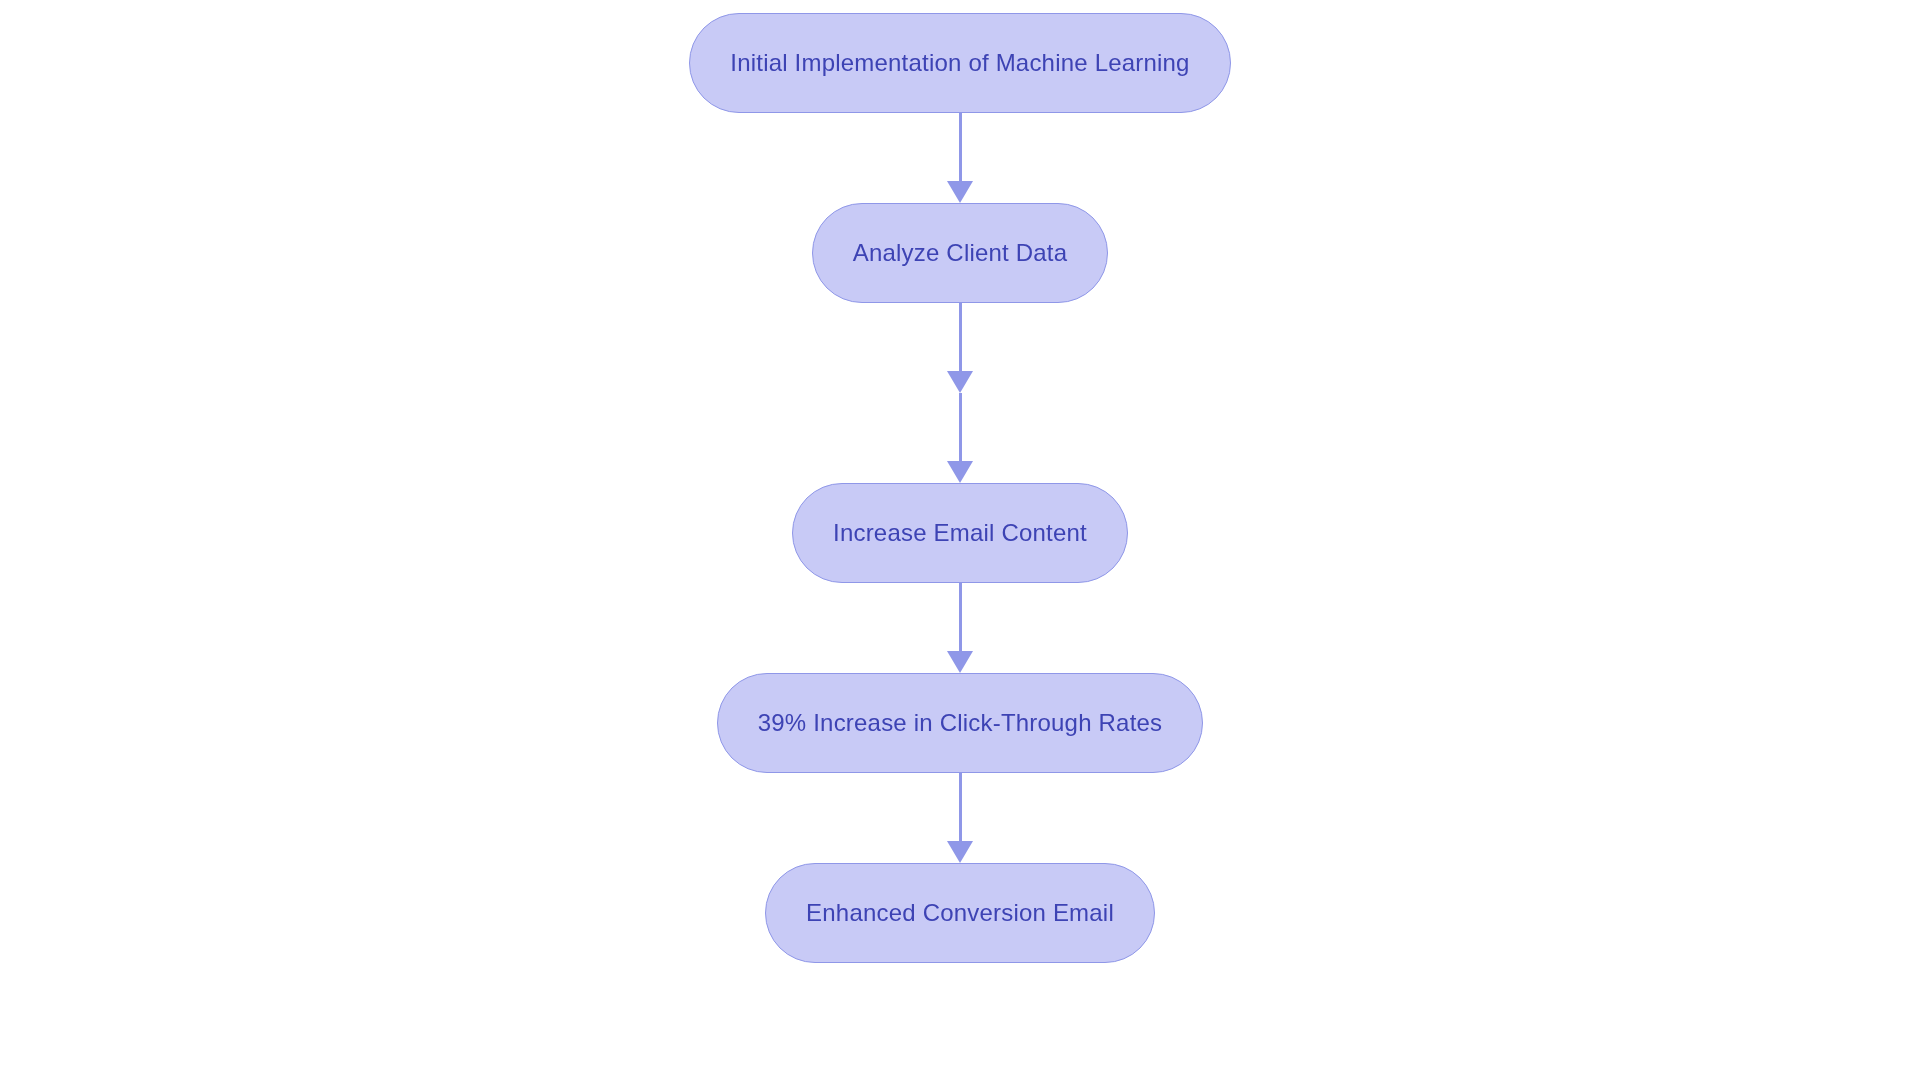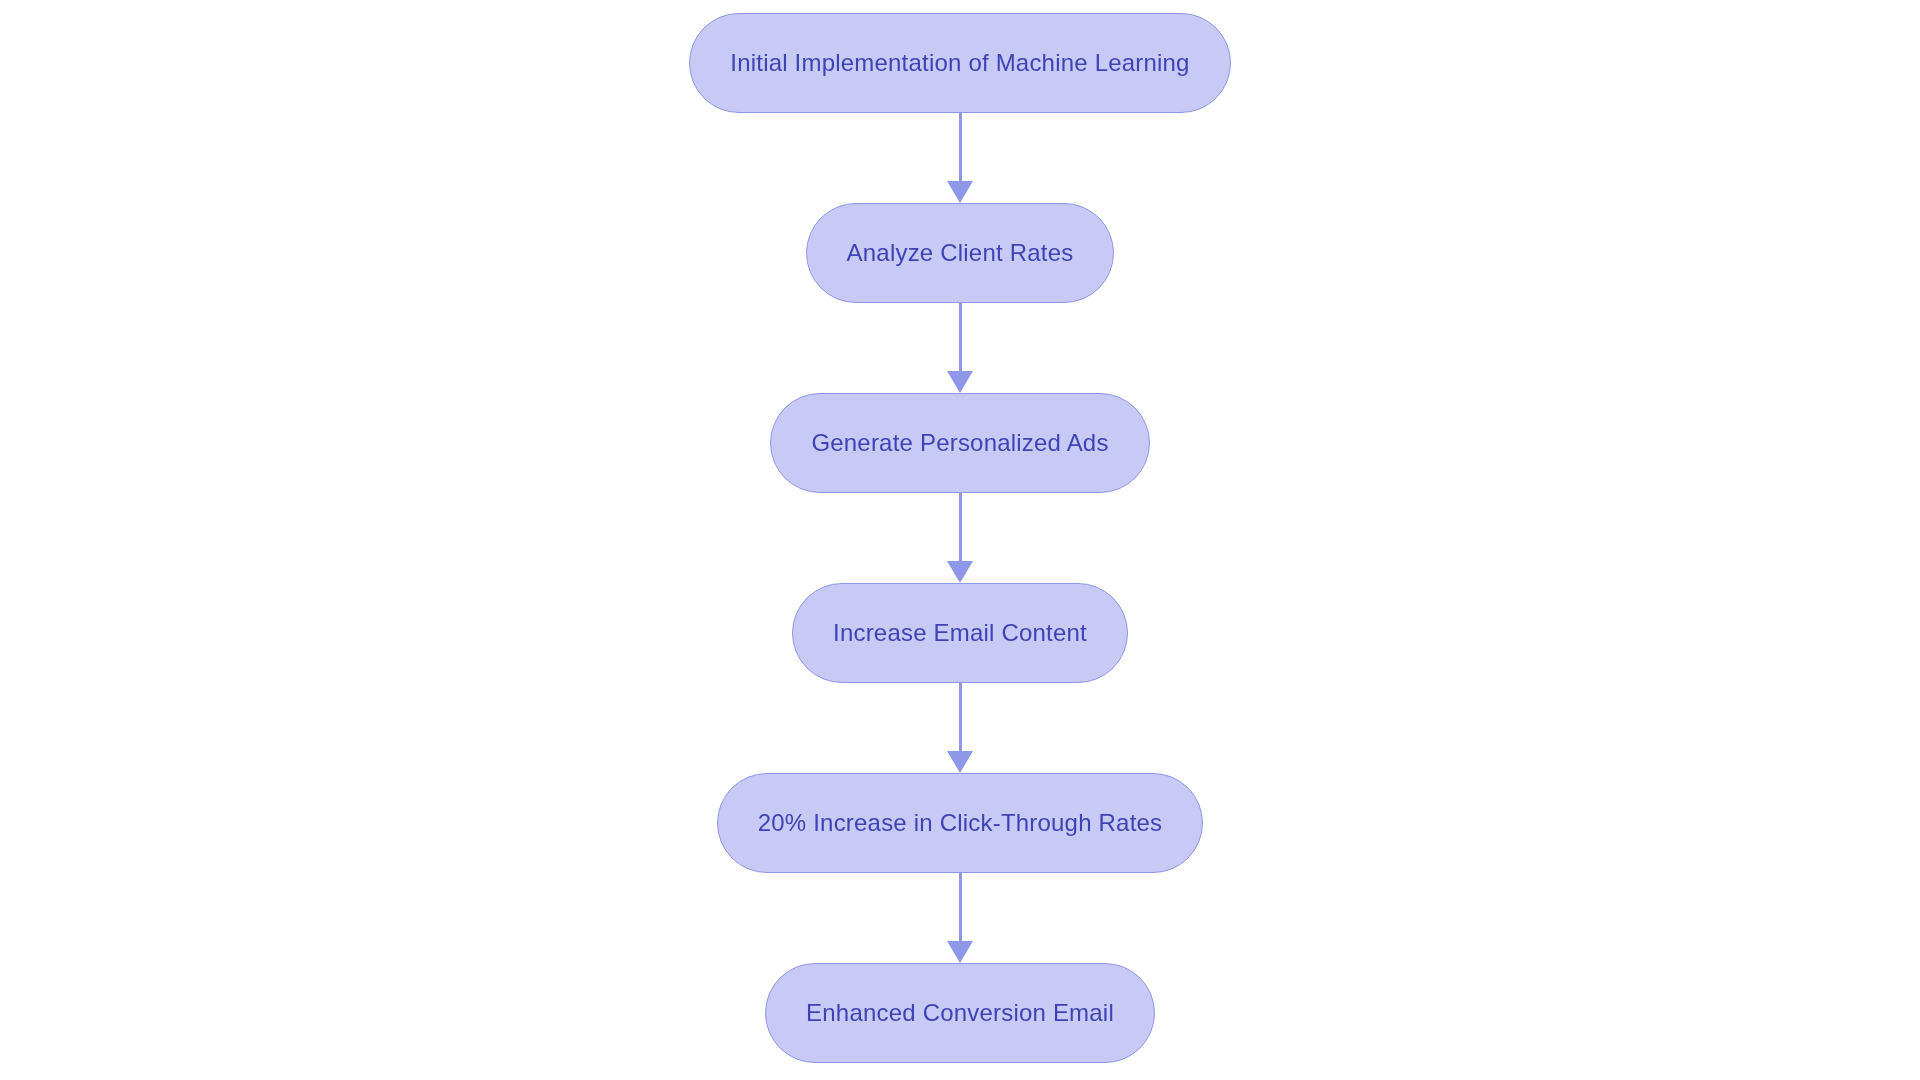--- a/index.html
+++ b/index.html
@@ -77,48 +77,45 @@
   <div class="node">
     <span class="node-label">Initial Implementation of Machine Learning</span>
   </div>
 
   <div class="arrow">
     <div class="arrow-line"></div>
     <div class="arrow-head"></div>
   </div>
 
   <div class="node">
-    <span class="node-label">Analyze Client Rates</span>
+    <span class="node-label">Analyze Client Data</span>
   </div>
 
   <div class="arrow">
     <div class="arrow-line"></div>
     <div class="arrow-head"></div>
   </div>
 
-  <div class="node">
-    <span class="node-label">Generate Personalized Ads</span>
-  </div>
 
   <div class="arrow">
     <div class="arrow-line"></div>
     <div class="arrow-head"></div>
   </div>
 
   <div class="node">
     <span class="node-label">Increase Email Content</span>
   </div>
 
   <div class="arrow">
     <div class="arrow-line"></div>
     <div class="arrow-head"></div>
   </div>
 
   <div class="node">
-    <span class="node-label">20% Increase in Click-Through Rates</span>
+    <span class="node-label">39% Increase in Click-Through Rates</span>
   </div>
 
   <div class="arrow">
     <div class="arrow-line"></div>
     <div class="arrow-head"></div>
   </div>
 
   <div class="node">
     <span class="node-label">Enhanced Conversion Email</span>
   </div>

